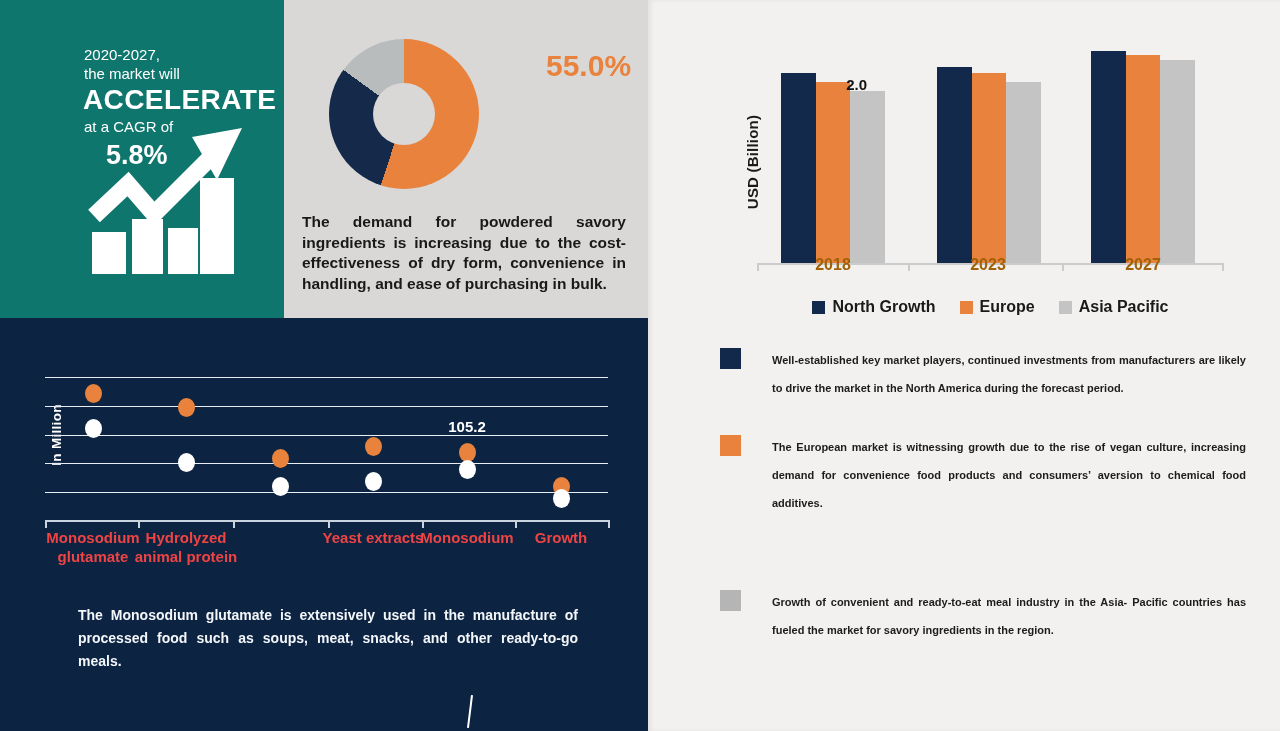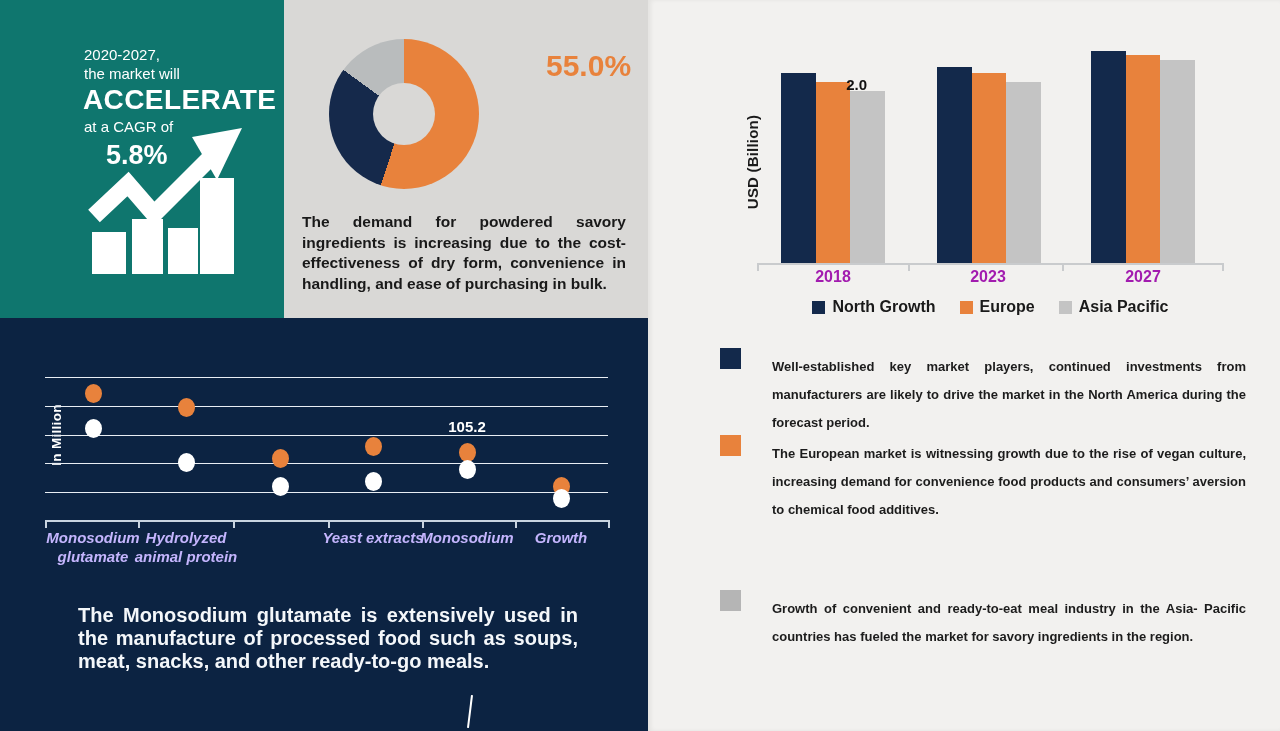--- a/index.html
+++ b/index.html
@@ -30,40 +30,40 @@
   .mid-para{position:absolute;left:18px;top:212px;width:324px;font-size:15.5px;font-weight:700;color:#191919;text-align:justify;line-height:20.5px;}
   
   .dot-ylabel{position:absolute;left:56px;top:117px;transform:translate(-50%,-50%) rotate(-90deg);color:#FFFFFF;font-weight:700;font-size:13.5px;letter-spacing:.3px;white-space:nowrap;}
   #dot-plot{position:absolute;left:45px;top:59px;width:563px;height:143px;}
   .gridline{position:absolute;left:0;width:563px;height:1px;background:#E9EEF4;}
   .dot{position:absolute;width:17px;height:19px;border-radius:50%;}
   .dot-axis{position:absolute;left:45px;top:202px;width:565px;height:2px;background:#C9D4E0;}
   .dot-tick{position:absolute;top:202px;width:2px;height:8px;background:#C9D4E0;}
   .dot-annotation{position:absolute;left:422px;top:41px;transform:translateX(-50%);color:#FFFFFF;font-weight:700;font-size:15px;}
   .dot-leader{position:absolute;left:424px;top:59px;width:2px;height:33px;background:#FFFFFF;transform:rotate(7deg);}
-  .cat-label{position:absolute;top:210px;transform:translateX(-50%);text-align:center;color:#c4b5fd;font-weight:700;font-size:15px;line-height:19px;font-style:italic;}
-  .navy-para{position:absolute;left:78px;top:286px;width:500px;color:#F4F7FA;font-size:20px;font-weight:600;line-height:23px;text-align:justify;}
+  .cat-label{position:absolute;top:210px;transform:translateX(-50%);text-align:center;color:#ef4444;font-weight:700;font-size:15px;line-height:19px;}
+  .navy-para{position:absolute;left:78px;top:286px;width:500px;color:#F4F7FA;font-size:14px;font-weight:600;line-height:23px;text-align:justify;}
   
   .bar-ylabel{position:absolute;left:104px;top:162px;transform:translate(-50%,-50%) rotate(-90deg);font-size:15px;font-weight:700;color:#1A1A1A;white-space:nowrap;letter-spacing:.2px;}
   #bar-plot{position:absolute;left:109px;top:40px;width:467px;height:223px;}
   .bar{position:absolute;bottom:0;}
   .bar-axis{position:absolute;left:109px;top:263px;width:467px;height:2px;background:#C9CBCD;}
   .bar-tick{position:absolute;top:263px;width:2px;height:8px;background:#C9CBCD;}
   .bar-dlabel{position:absolute;left:149px;top:52px;width:70px;text-align:right;font-size:15px;font-weight:700;color:#111111;margin-top:24px;}
-  .year-label{position:absolute;top:268px;transform:translateX(-50%);font-size:16px;font-weight:700;color:#a21caf;}
+  .year-label{position:absolute;top:256px;transform:translateX(-50%);font-size:16px;font-weight:700;color:#a16207;}
   .legend{position:absolute;left:109px;top:298px;width:467px;display:flex;justify-content:center;gap:24px;align-items:center;}
   .legend-item{display:flex;align-items:center;gap:7px;font-size:16px;font-weight:700;color:#1A1A1A;white-space:nowrap;}
   .legend-sq{width:13px;height:13px;flex:0 0 auto;}
   .sq-navy{background:#13294B}.sq-orange{background:#E8823C}.sq-gray{background:#C4C4C4}
   
   .bullet-row{position:absolute;left:72px;display:flex;}
   #bullet-1{top:346px}#bullet-2{top:433px}#bullet-3{top:588px}
   .bullet-sq{width:21px;height:21px;margin-right:31px;margin-top:2px;flex:0 0 auto;}
   .b-navy{background:#13294B}.b-orange{background:#E8823C}.b-gray{background:#B5B5B5}
-  .bullet-text{width:474px;font-size:13px;font-weight:700;color:#1C1C1C;line-height:28px;text-align:justify;margin-top:7px;}
+  .bullet-text{width:474px;font-size:11px;font-weight:700;color:#1C1C1C;line-height:28px;text-align:justify;}
   
   .logo{position:absolute;left:460px;top:666px;width:136px;height:44px;background:#FFFFFF;border-radius:3px;display:flex;align-items:center;justify-content:center;gap:5px;}
   .logo-mark{font-size:27px;font-weight:700;line-height:27px;letter-spacing:-2px;}
   .logo-r{color:#233B5C}.logo-d{color:#E85A2D}
   .logo-text{display:flex;flex-direction:column;justify-content:center;line-height:13px;}
   .logo-line1{font-size:12.5px;font-weight:700;color:#3A414D;letter-spacing:1.1px;}
   .logo-line2{font-size:11.5px;font-weight:700;color:#2FA8A2;letter-spacing:.5px;}
 </style>
 </head>
 <body>

